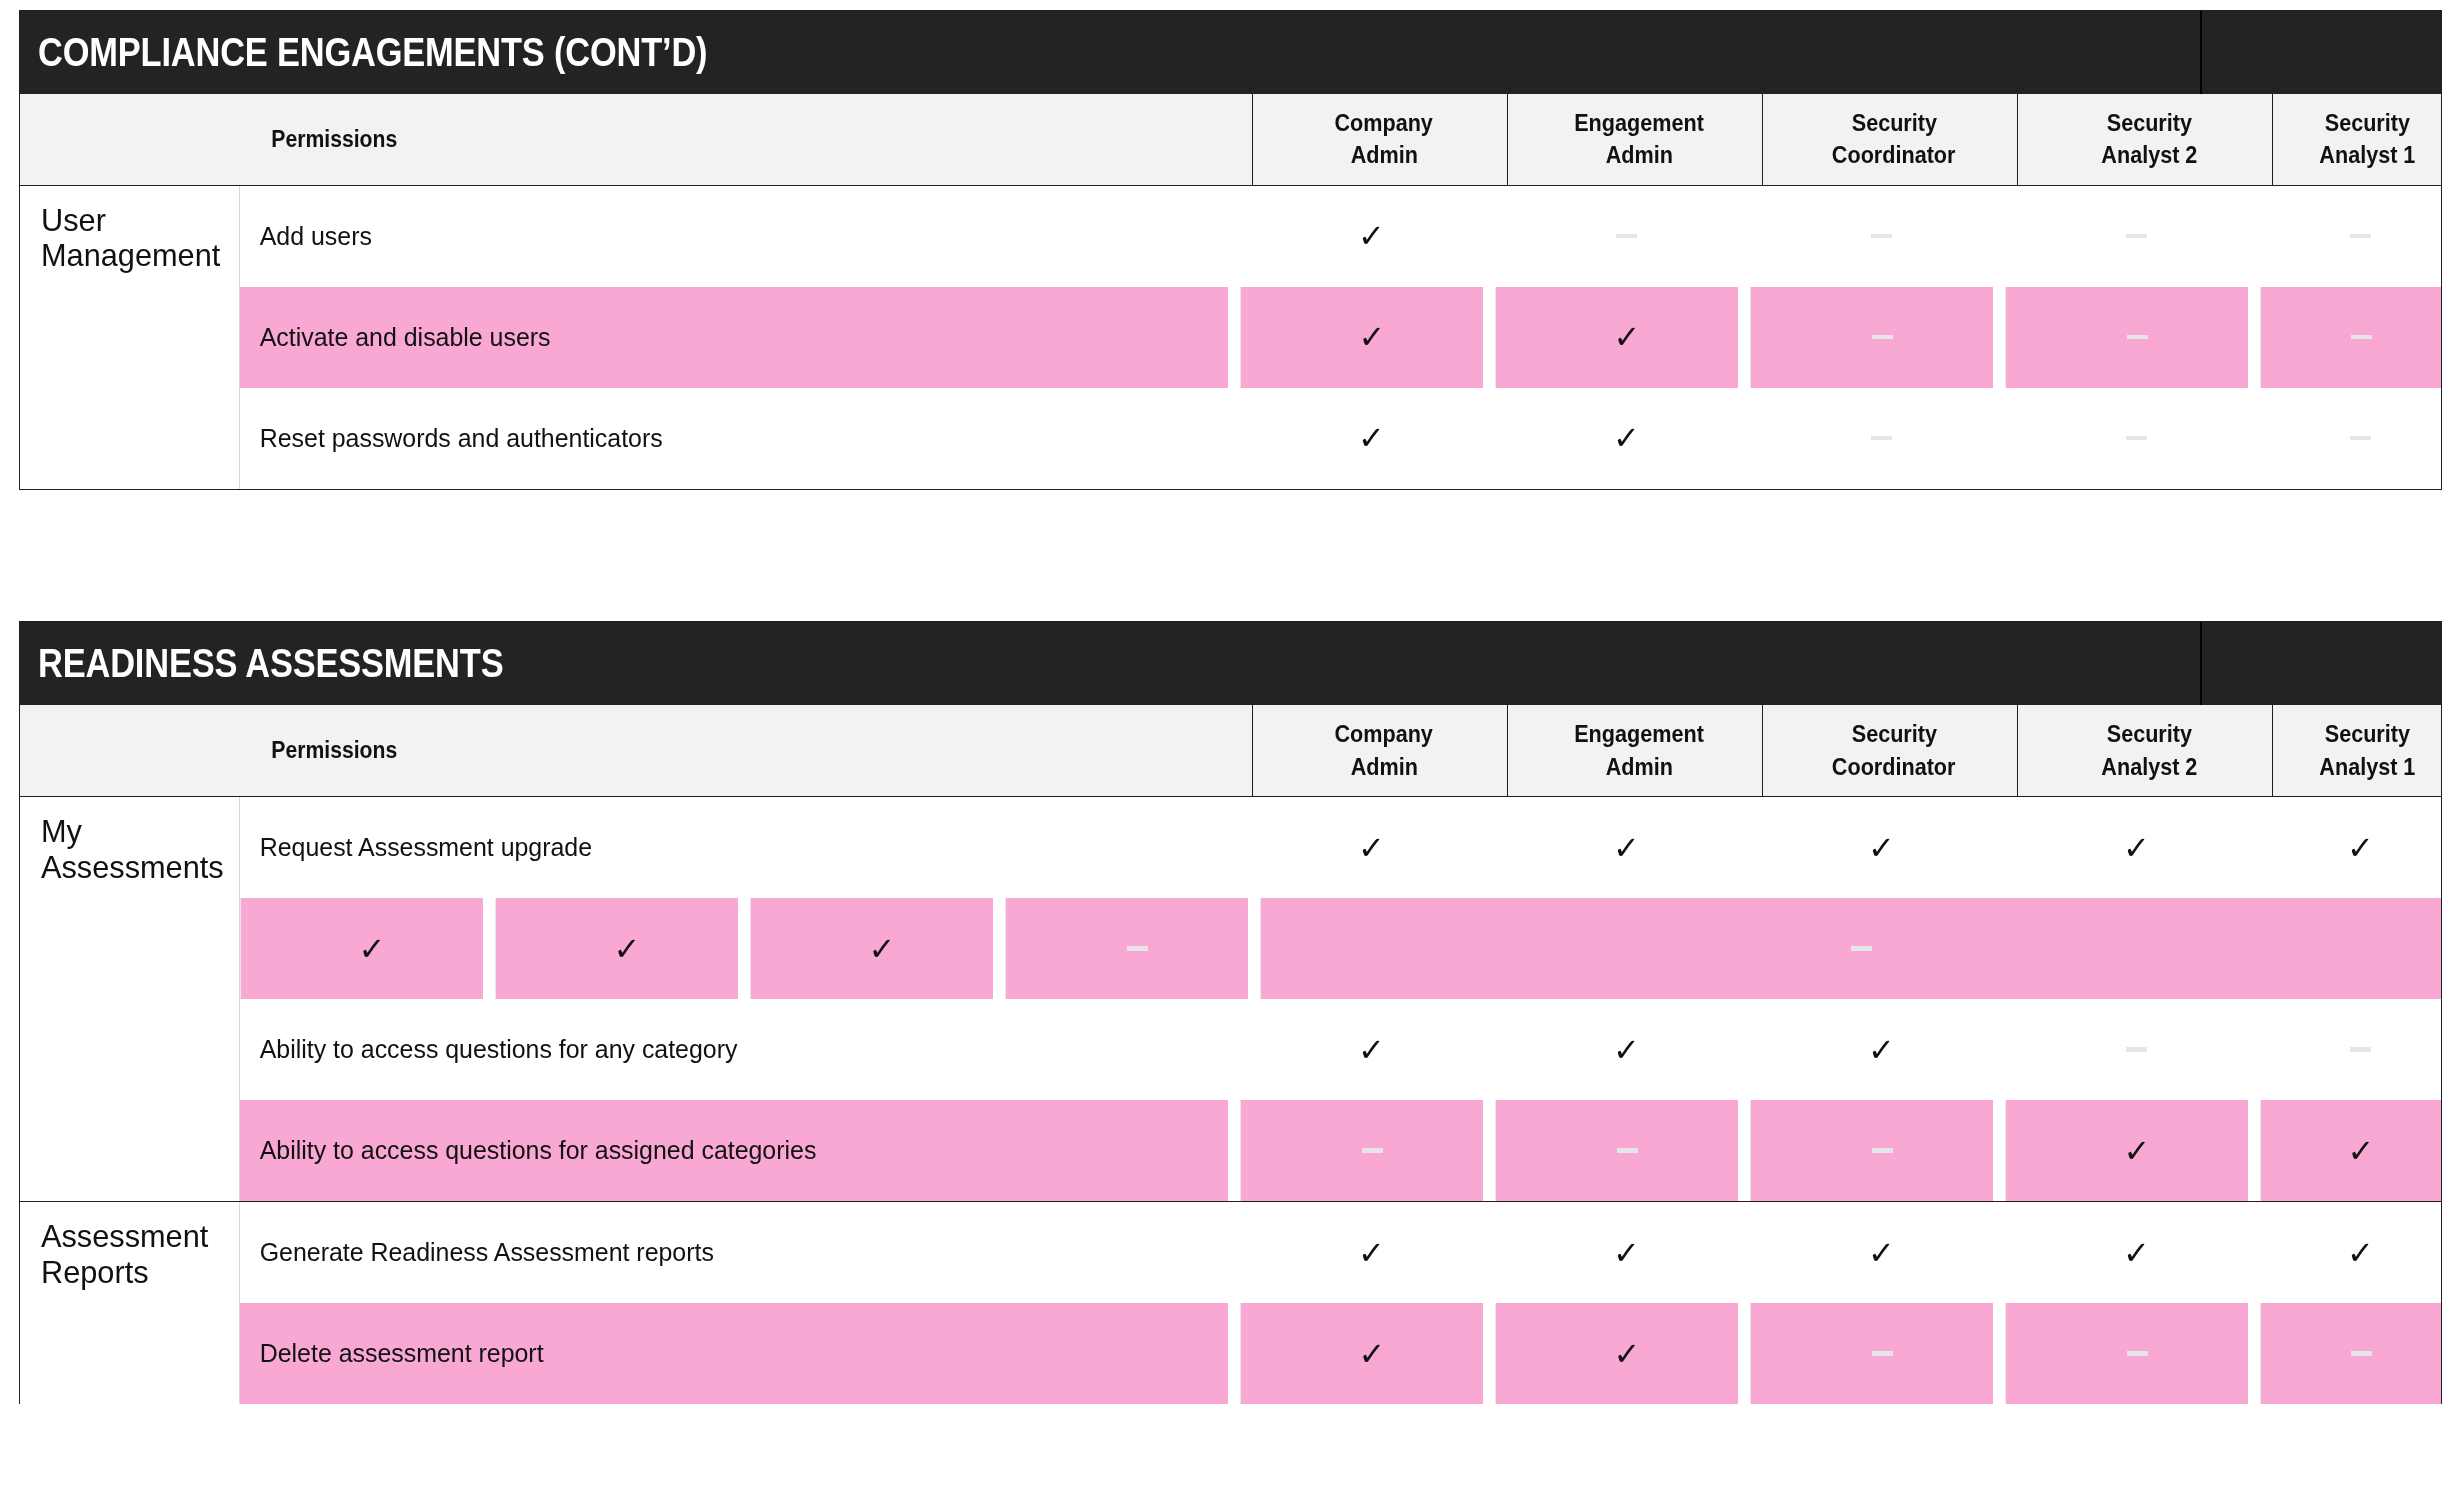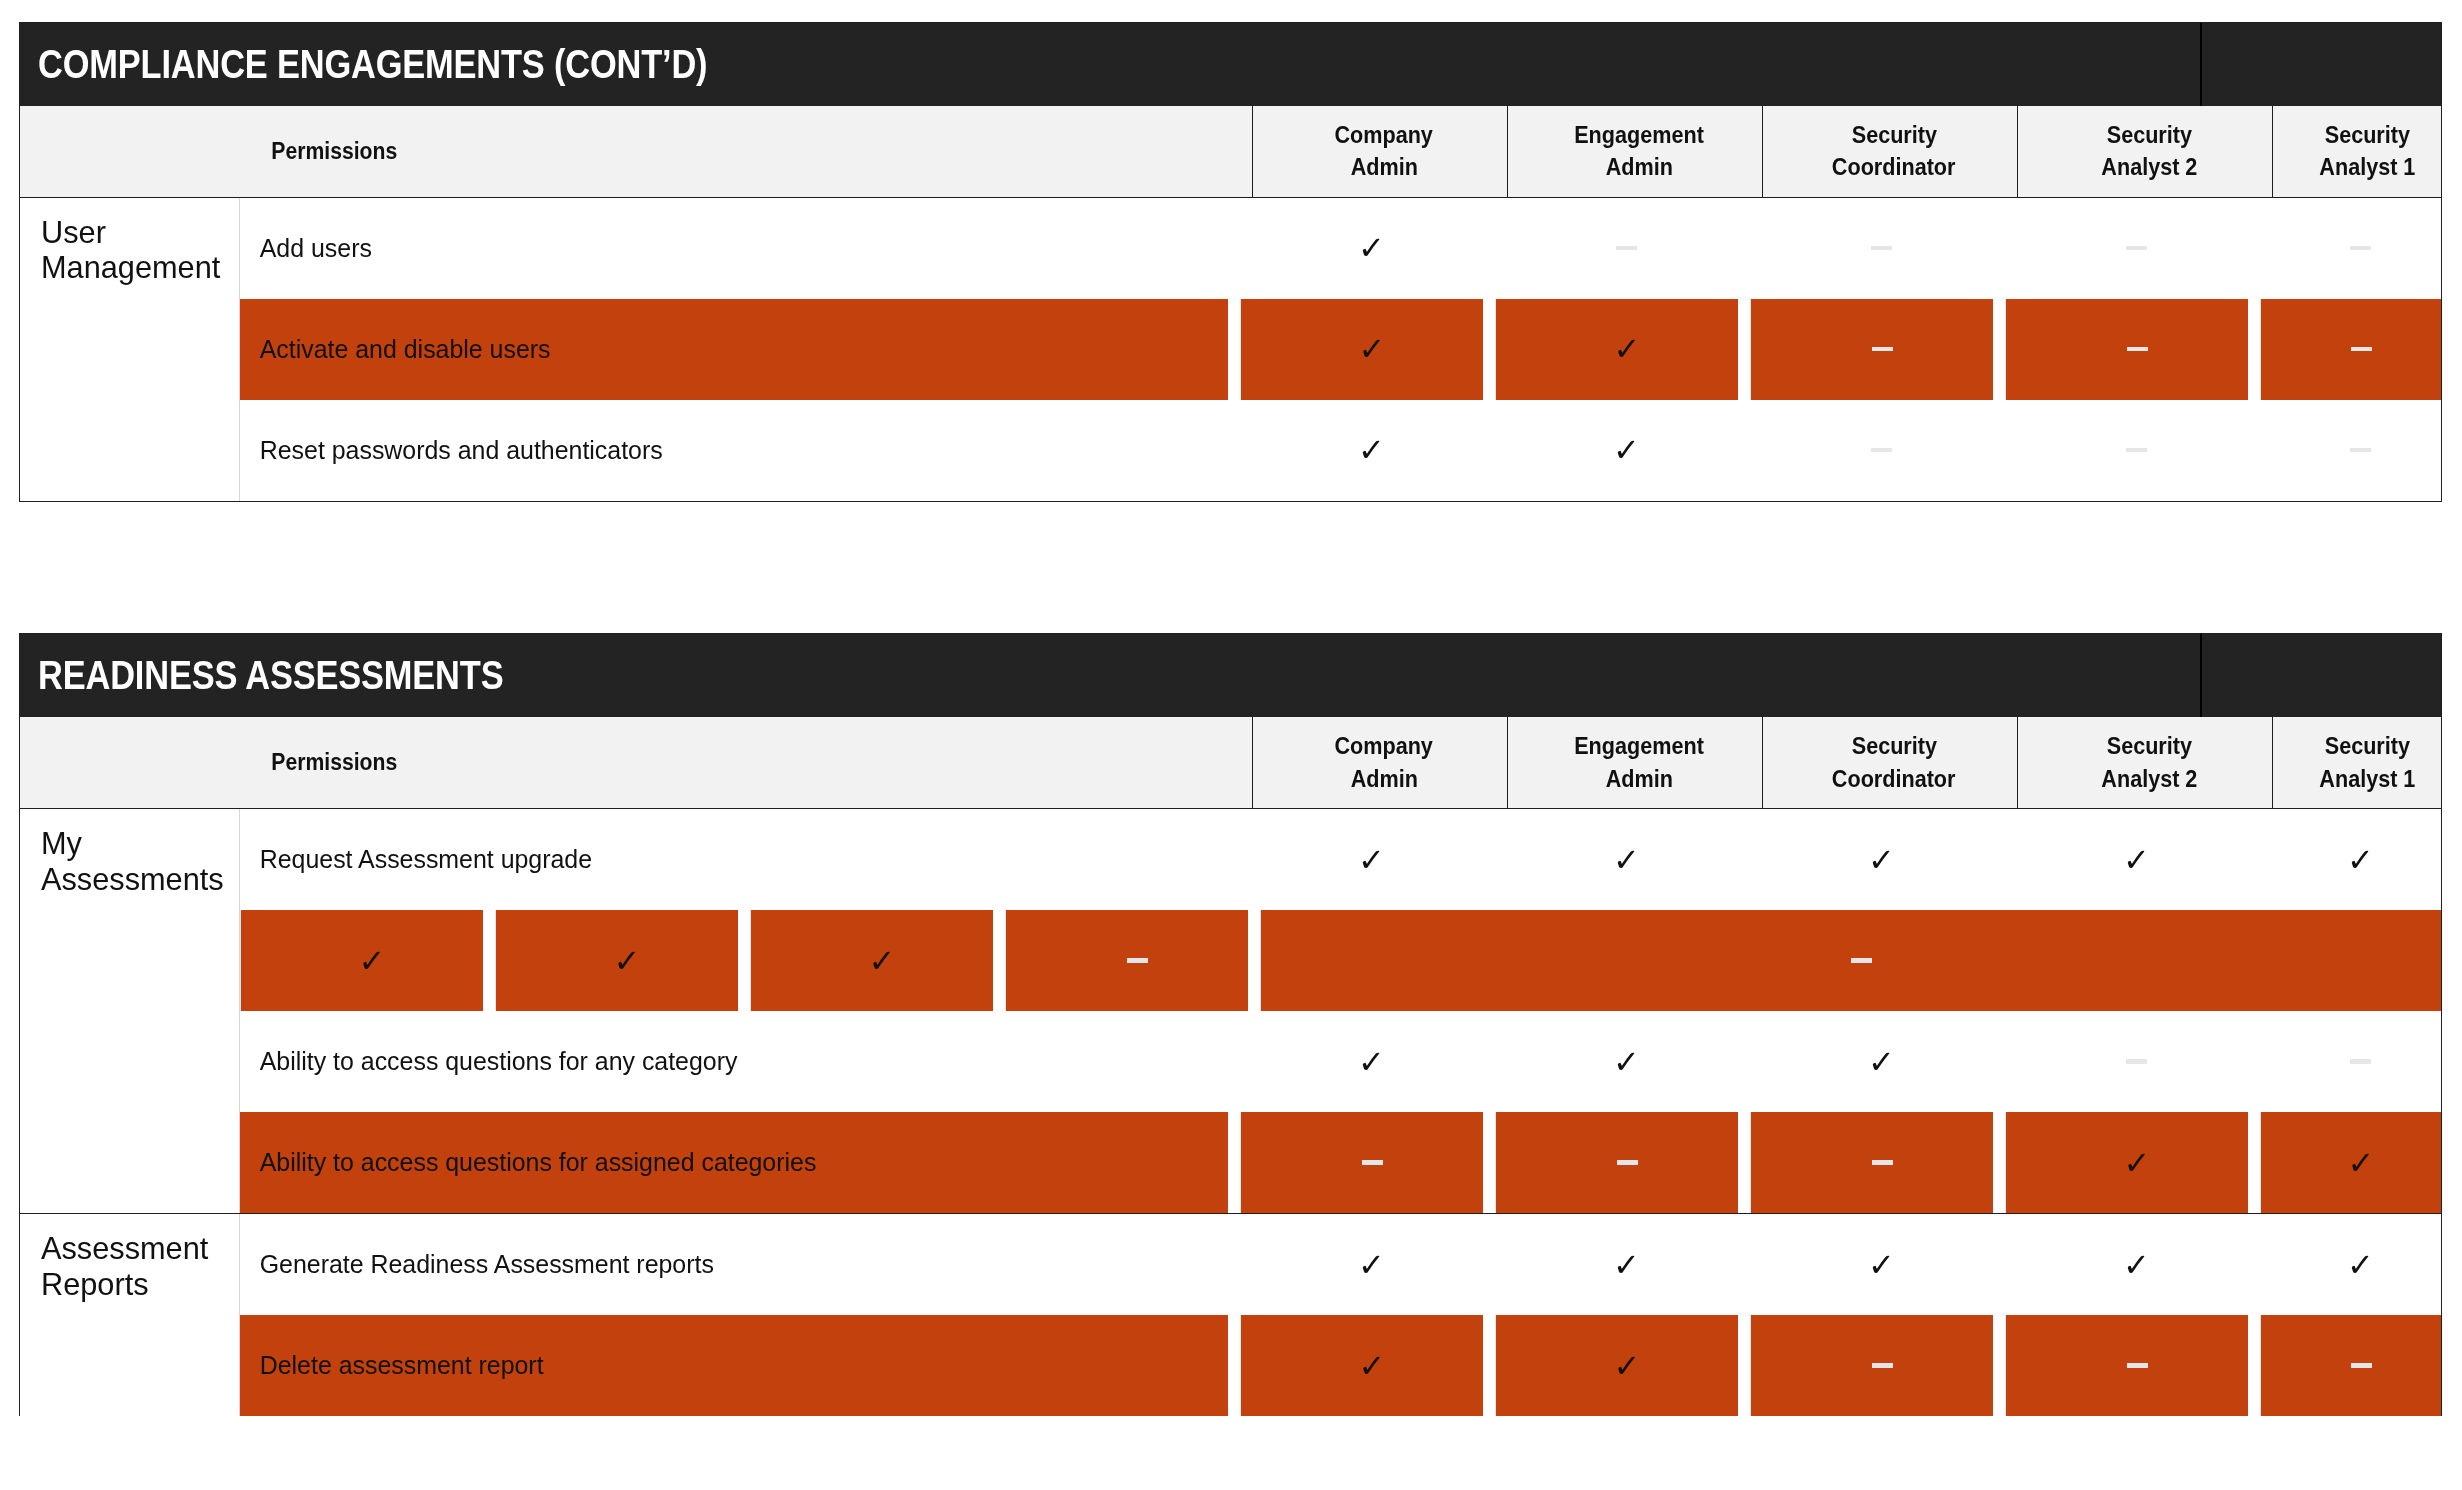--- a/index.html
+++ b/index.html
@@ -25,21 +25,20 @@
   }
 
   
   .matrix {
     position: absolute;
     left: 19px;
     width: 2423px;
     box-sizing: border-box;
     border: 1.9px solid #1f1f1f;
     background: #ffffff;
-    margin-top: 12px;
   }
   .matrix.first  { top: 9.5px; }
   .matrix.second { top: 621px; border-bottom: none; }
 
   
   .band {
     position: relative;
     height: 83px;
     background: #232323;
     display: flex;
@@ -128,21 +127,21 @@
     white-space: nowrap;
   }
 
   
   .data-row { height: 101px; }
   .data-row .col-perm {
     display: flex;
     align-items: center;
   }
   .data-row.striped .col-perm,
-  .data-row.striped .col-role { background: #c2410c; }
+  .data-row.striped .col-role { background: #f9a8d4; }
   .data-row.striped .col-role { border-left: 0.9px solid #e8e8e8; }
   .data-row .perm-label {
     font-size: 26.5px;
     padding-left: 21px;
     white-space: nowrap;
     transform: scaleX(0.94);
     transform-origin: left center;
   }
 
   .mark-yes {

